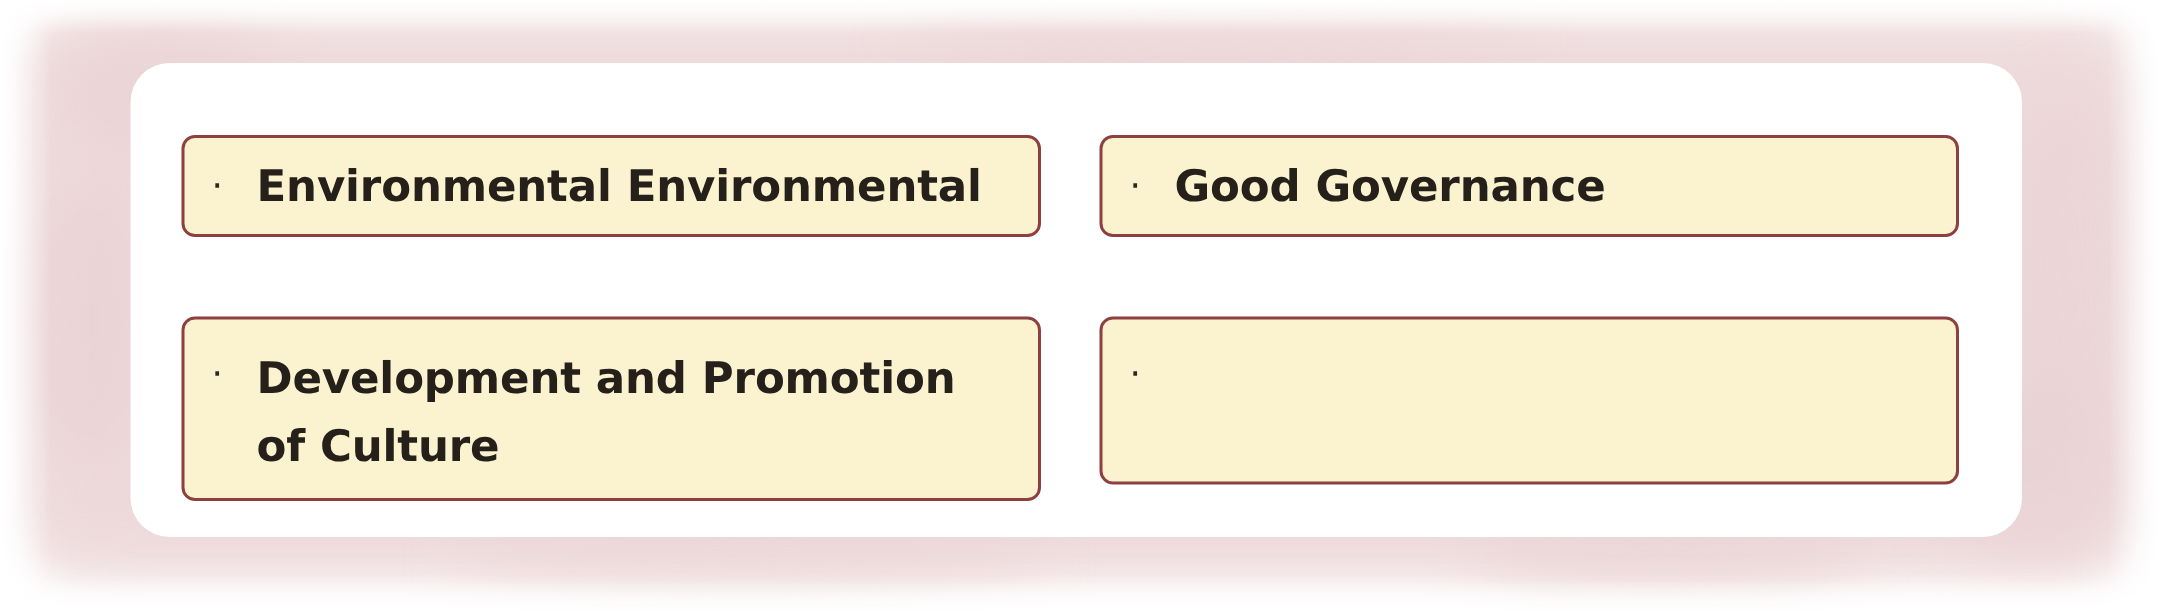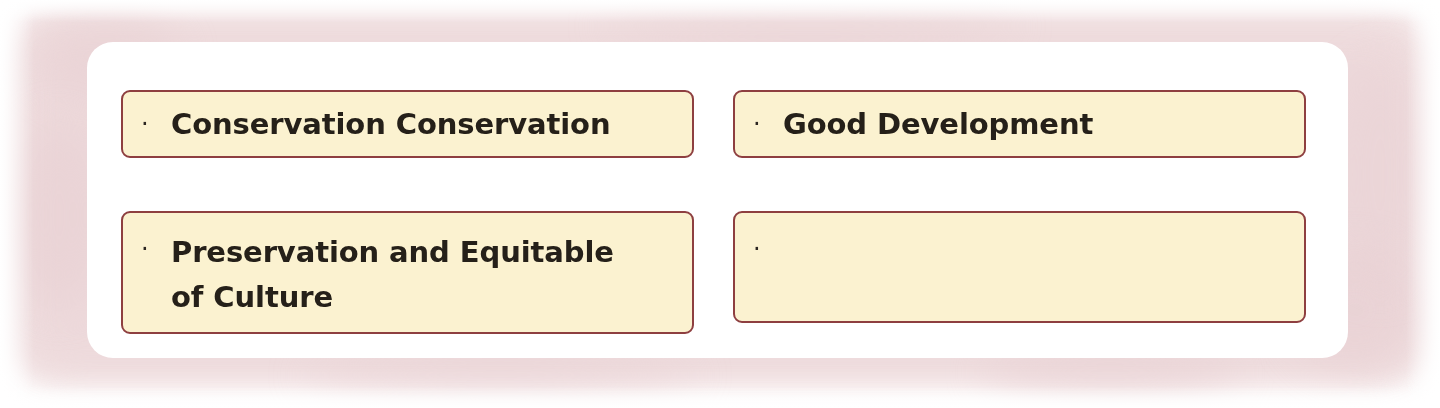--- a/index.html
+++ b/index.html
@@ -154,31 +154,31 @@
     <div class="brush-smudge sm-6"></div>
     <div class="brush-smudge sm-7"></div>
     <div class="brush-fade"></div>
   </div>
 
   <div class="card">
     <div class="grid">
 
       <div class="item">
         <span class="bullet">·</span>
-        <span class="item-label">Conservation Conservation</span>
+        <span class="item-label">Environmental Environmental</span>
       </div>
 
       <div class="item">
         <span class="bullet">·</span>
-        <span class="item-label">Good Development</span>
+        <span class="item-label">Good Governance</span>
       </div>
 
       <div class="item tall">
         <span class="bullet">·</span>
-        <span class="item-label">Preservation and Equitable
+        <span class="item-label">Development and Promotion
 of Culture</span>
       </div>
 
       <div class="item tall">
         <span class="bullet">·</span>
       </div>
 
     </div>
   </div>
 

